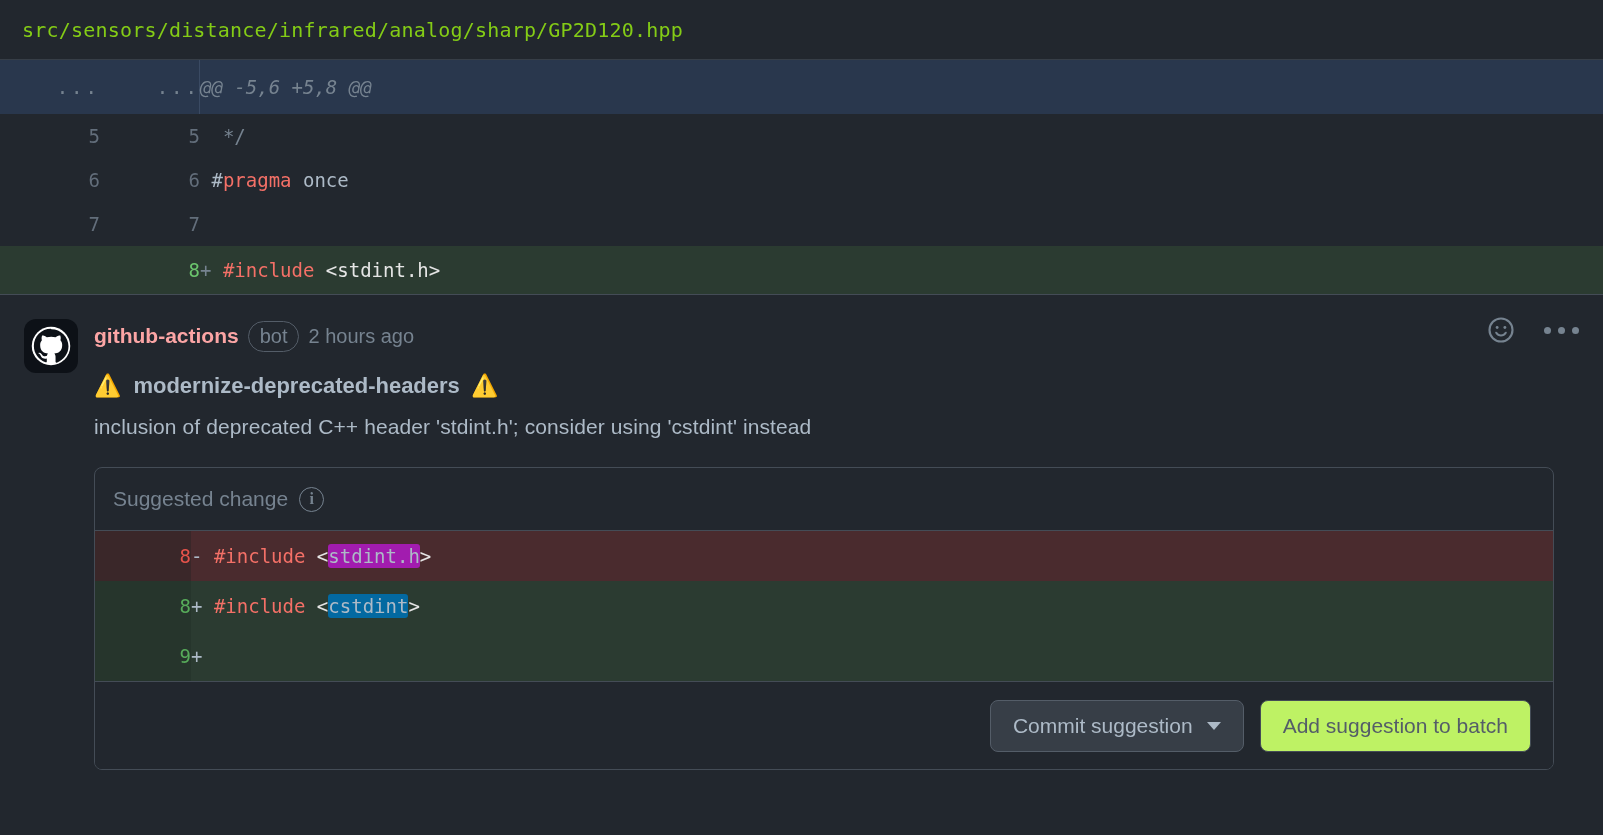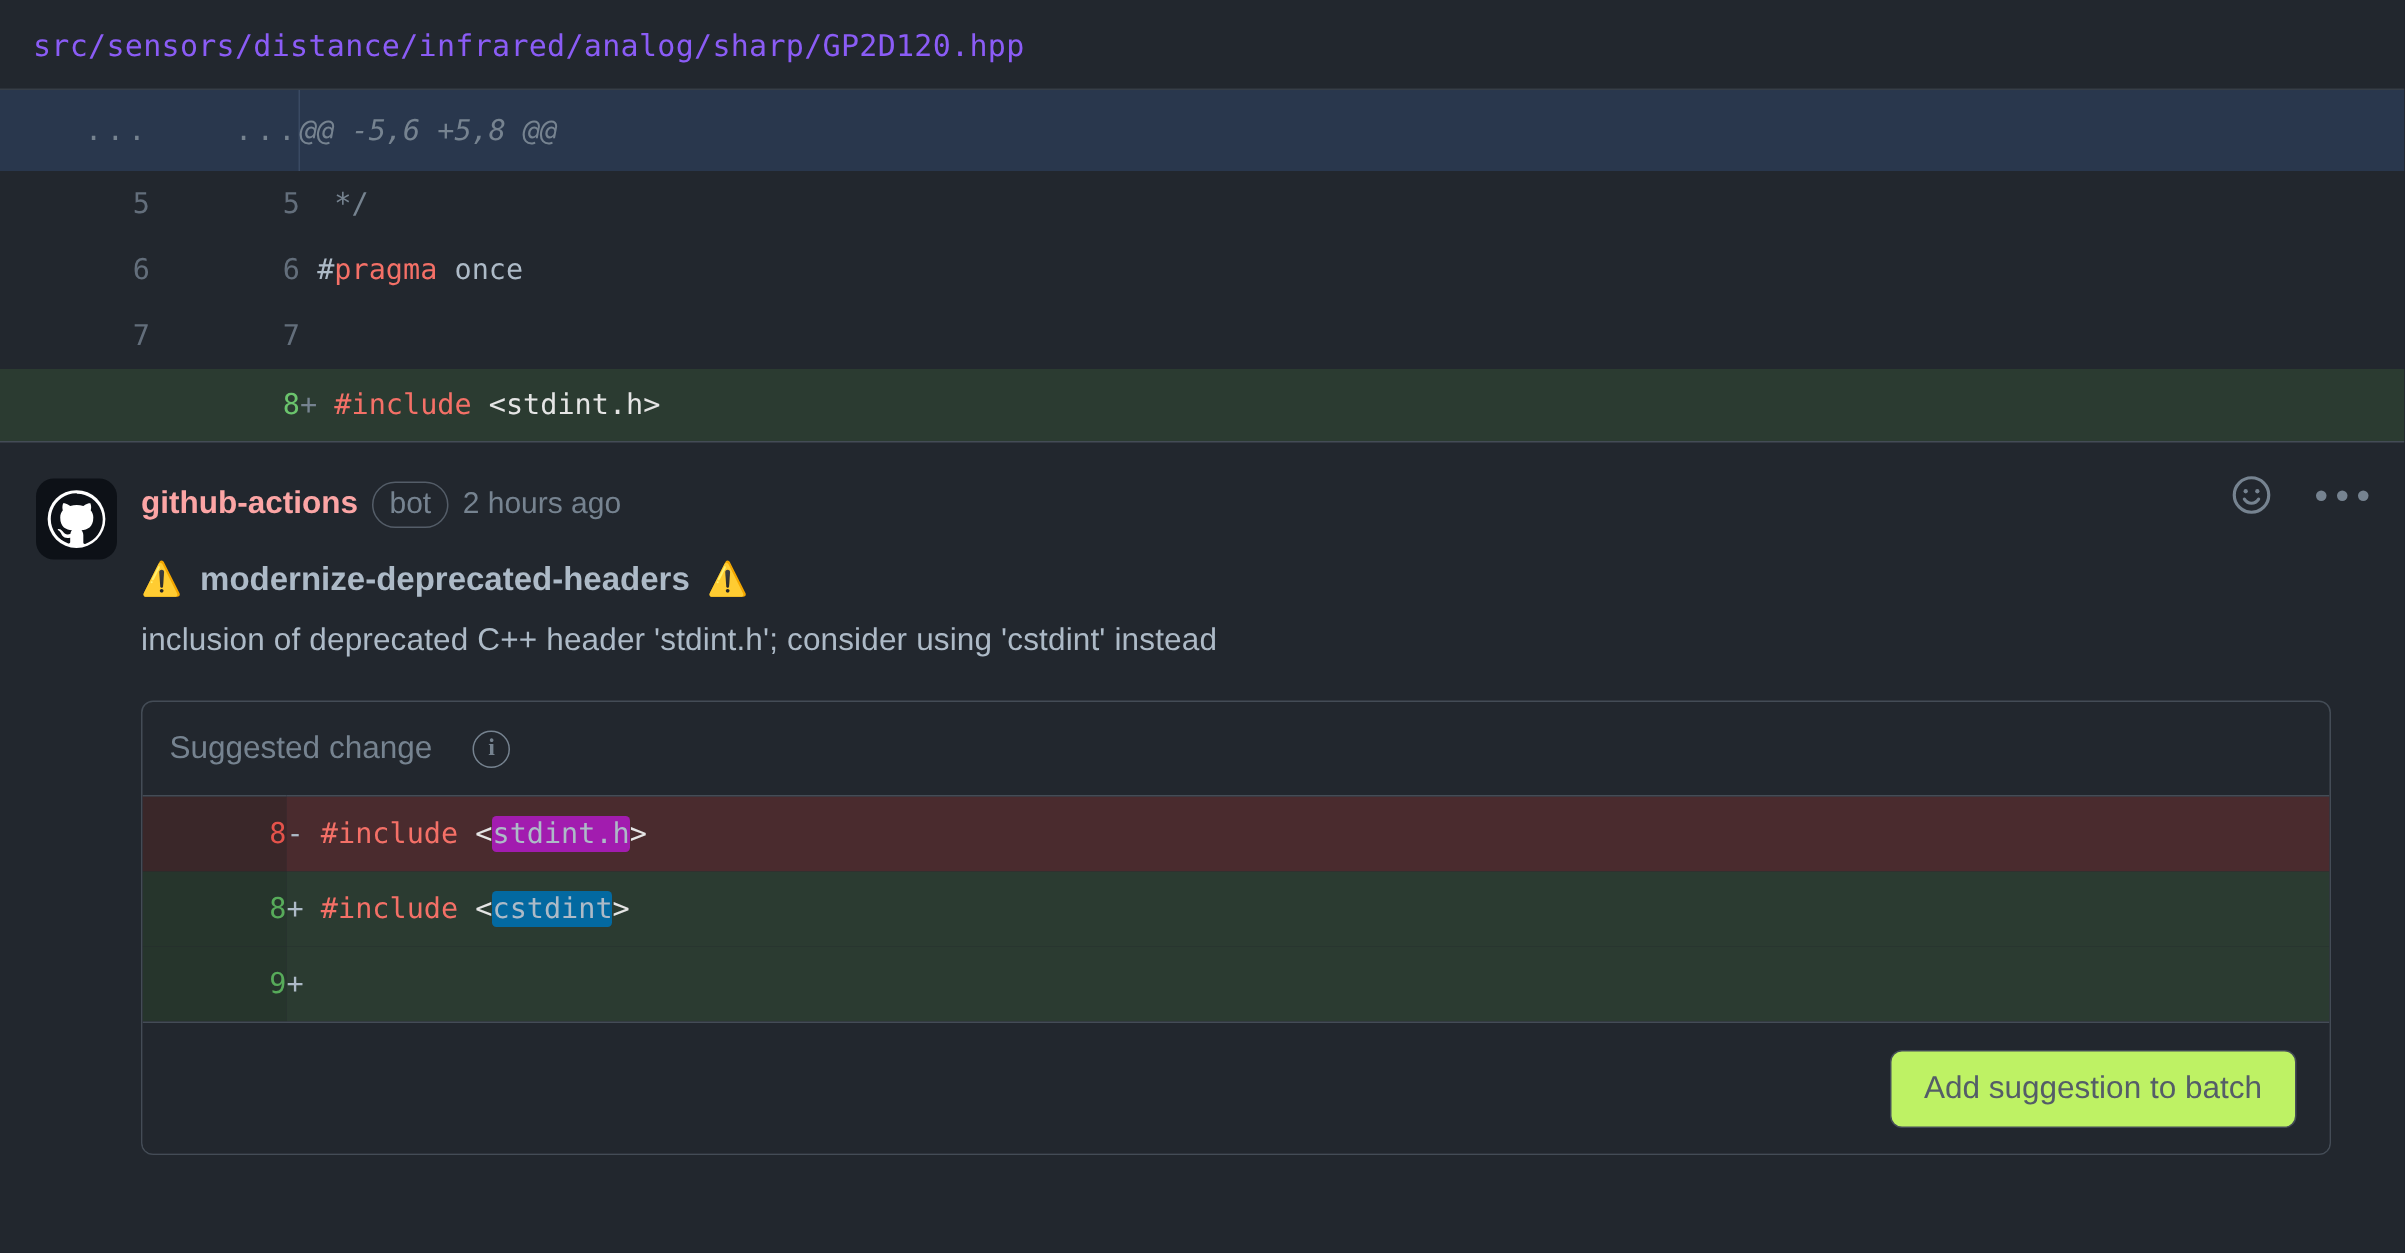--- a/index.html
+++ b/index.html
@@ -32,21 +32,21 @@
     background: #22272e;
     border-bottom: 1px solid #373e47;
     display: flex;
     align-items: center;
     padding-left: 22px;
     box-sizing: border-box;
   }
   .file-path {
     font-family: "DejaVu Sans Mono", "Liberation Mono", monospace;
     font-size: 20px;
-    color: #8b5cf6;
+    color: #84cc16;
     letter-spacing: 0.2px;
   }
 
   
   .diff {
     width: 100%;
     border-collapse: collapse;
     table-layout: fixed;
     font-family: "DejaVu Sans Mono", "Liberation Mono", monospace;
     font-size: 19px;
@@ -200,21 +200,21 @@
     overflow: hidden;
     background: #22272e;
   }
   .sug-header {
     height: 62px;
     display: flex;
     align-items: center;
     padding-left: 18px;
     font-size: 21px;
     color: #768390;
-    gap: 27px;
+    gap: 11px;
   }
   .info-circle {
     width: 23px; height: 23px;
     border: 1.6px solid #768390;
     border-radius: 50%;
     display: flex; align-items: center; justify-content: center;
     font-family: "Liberation Serif", serif;
     font-size: 16px;
     font-weight: bold;
     color: #768390;
@@ -389,20 +389,24 @@
                 <td class="sug-code"><span>+</span> <span class="tok-pre">#include </span><span class="tok-str">&lt;</span><span class="hl-add">cstdint</span><span class="tok-str">&gt;</span></td>
               </tr>
               <tr class="sadd">
                 <td class="sug-gutter">9</td>
                 <td class="sug-code"><span>+</span></td>
               </tr>
             </tbody>
           </table>
 
           <div class="sug-footer">
+            <div class="btn">
+              <span>Commit suggestion</span>
+              <span class="caret"></span>
+            </div>
             <div class="btn disabled">
               <span>Add suggestion to batch</span>
             </div>
           </div>
         </div>
 
       </div>
     </div>
   </div>
 

